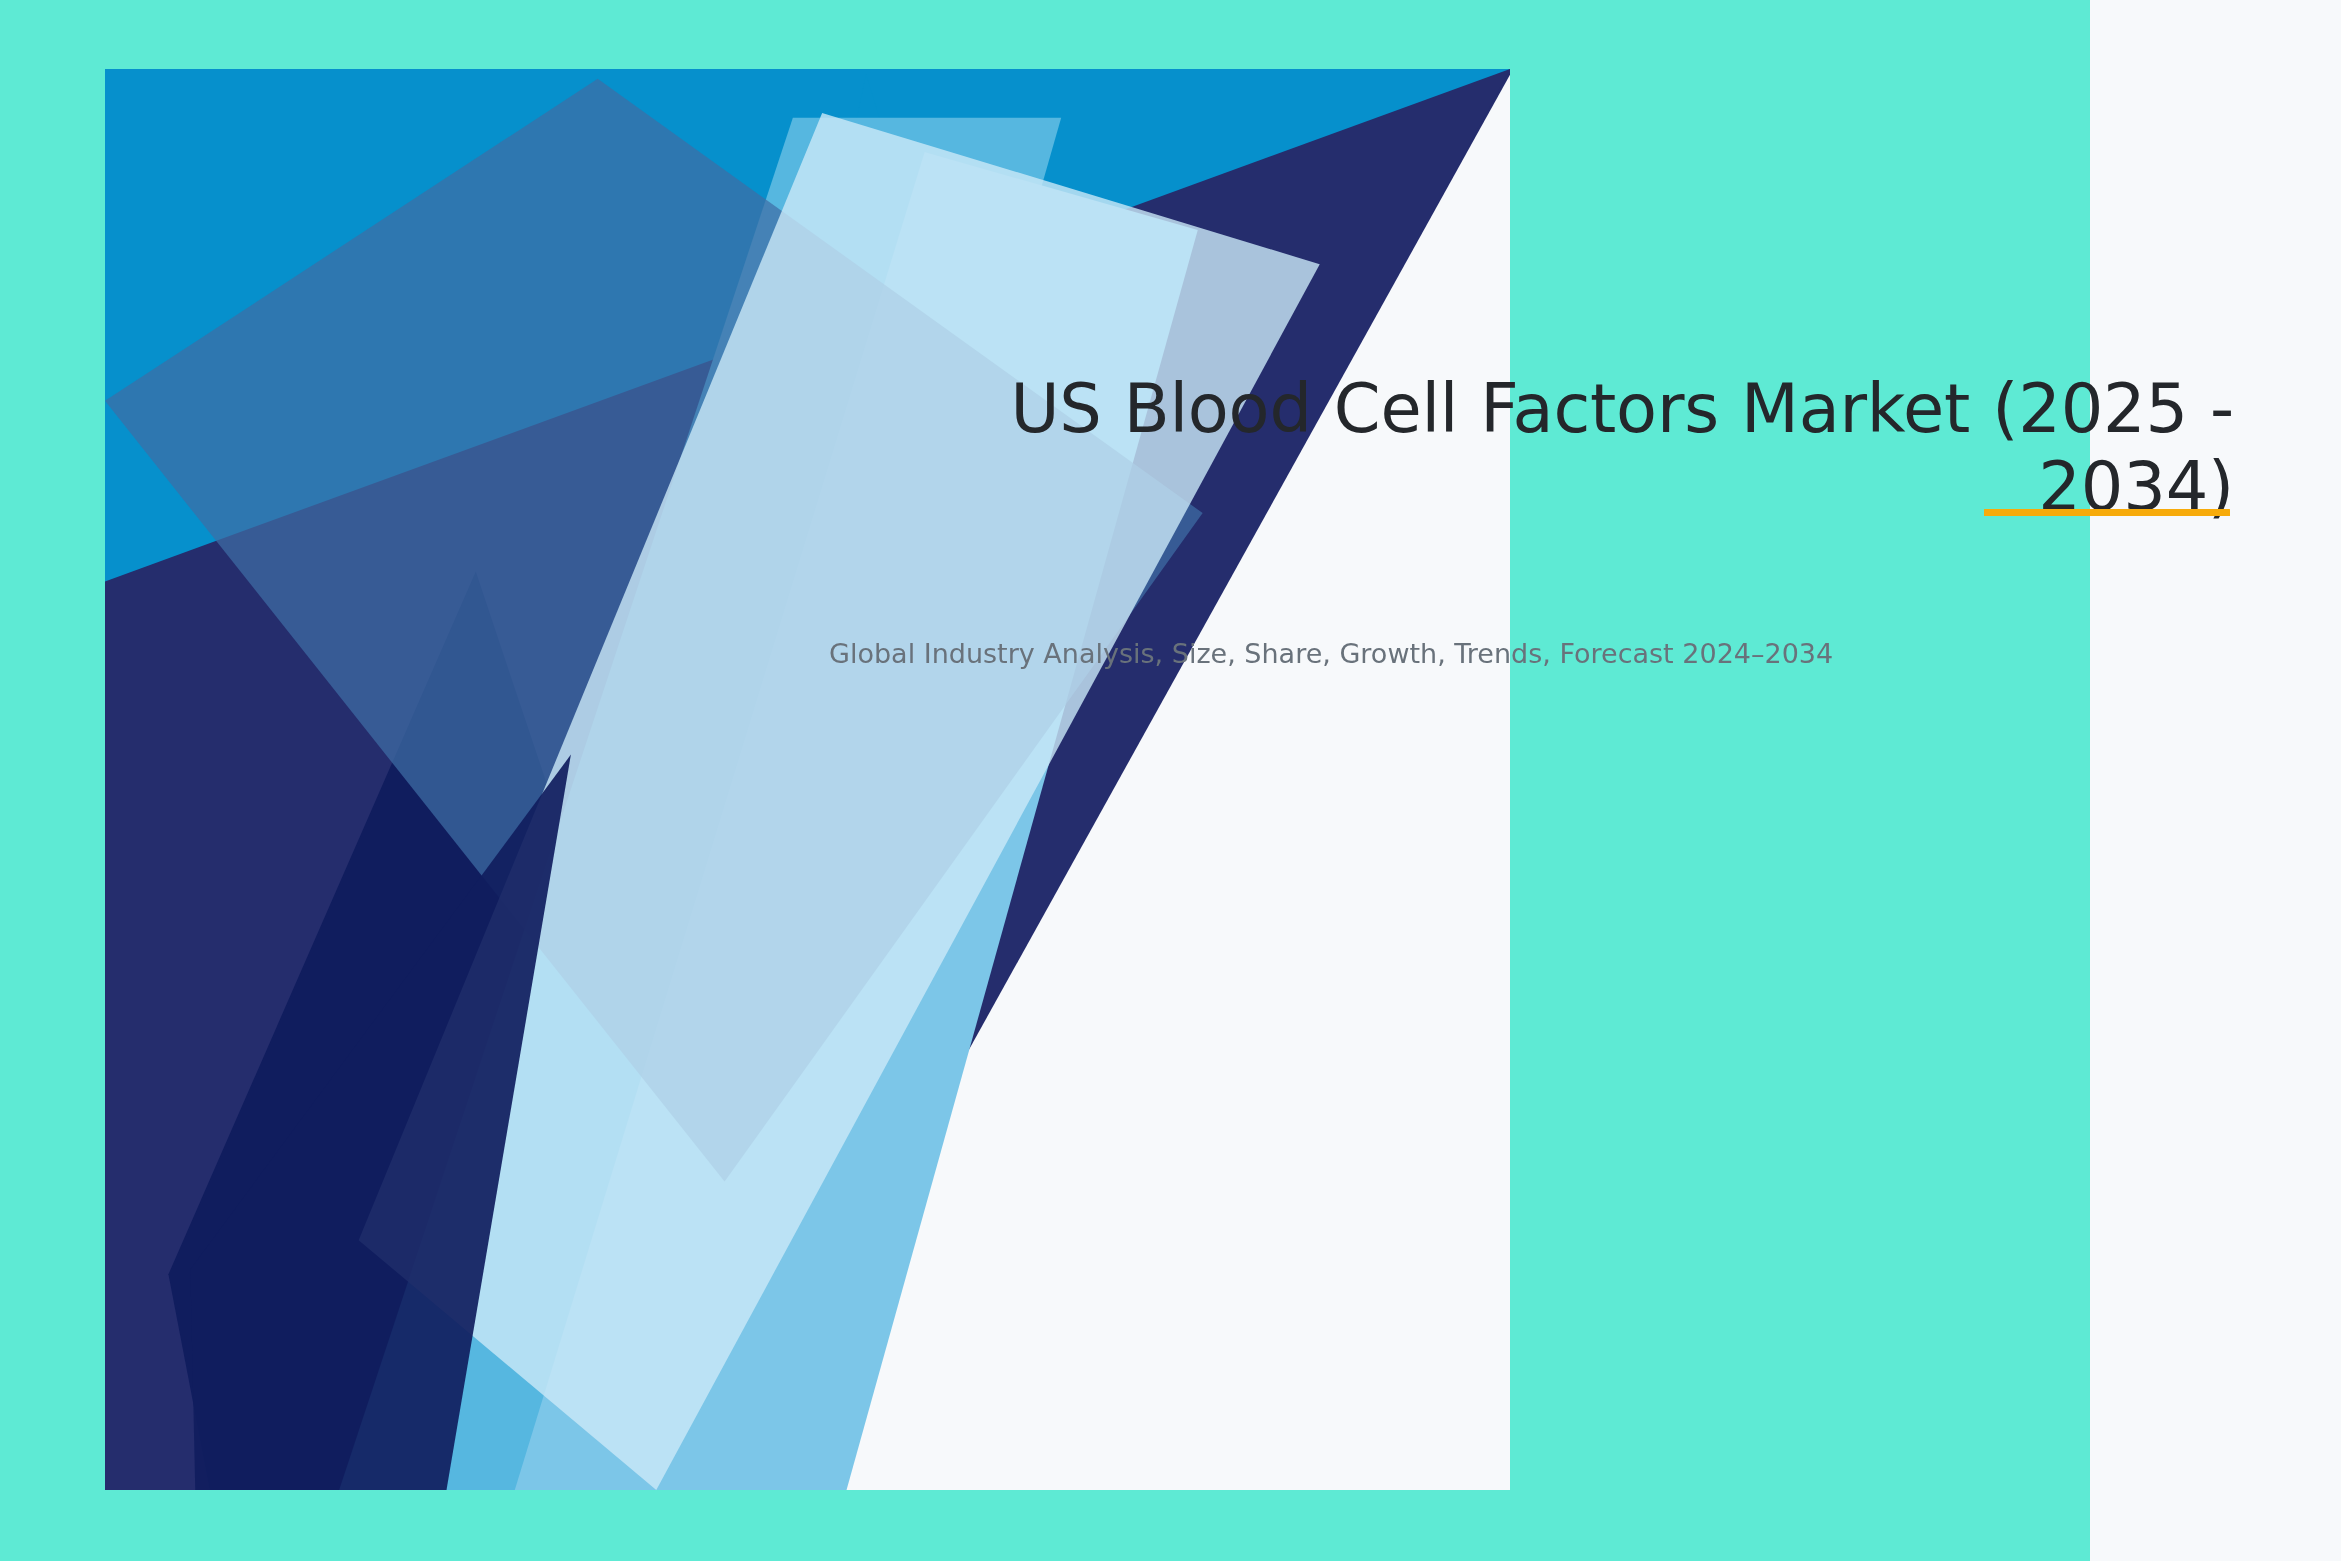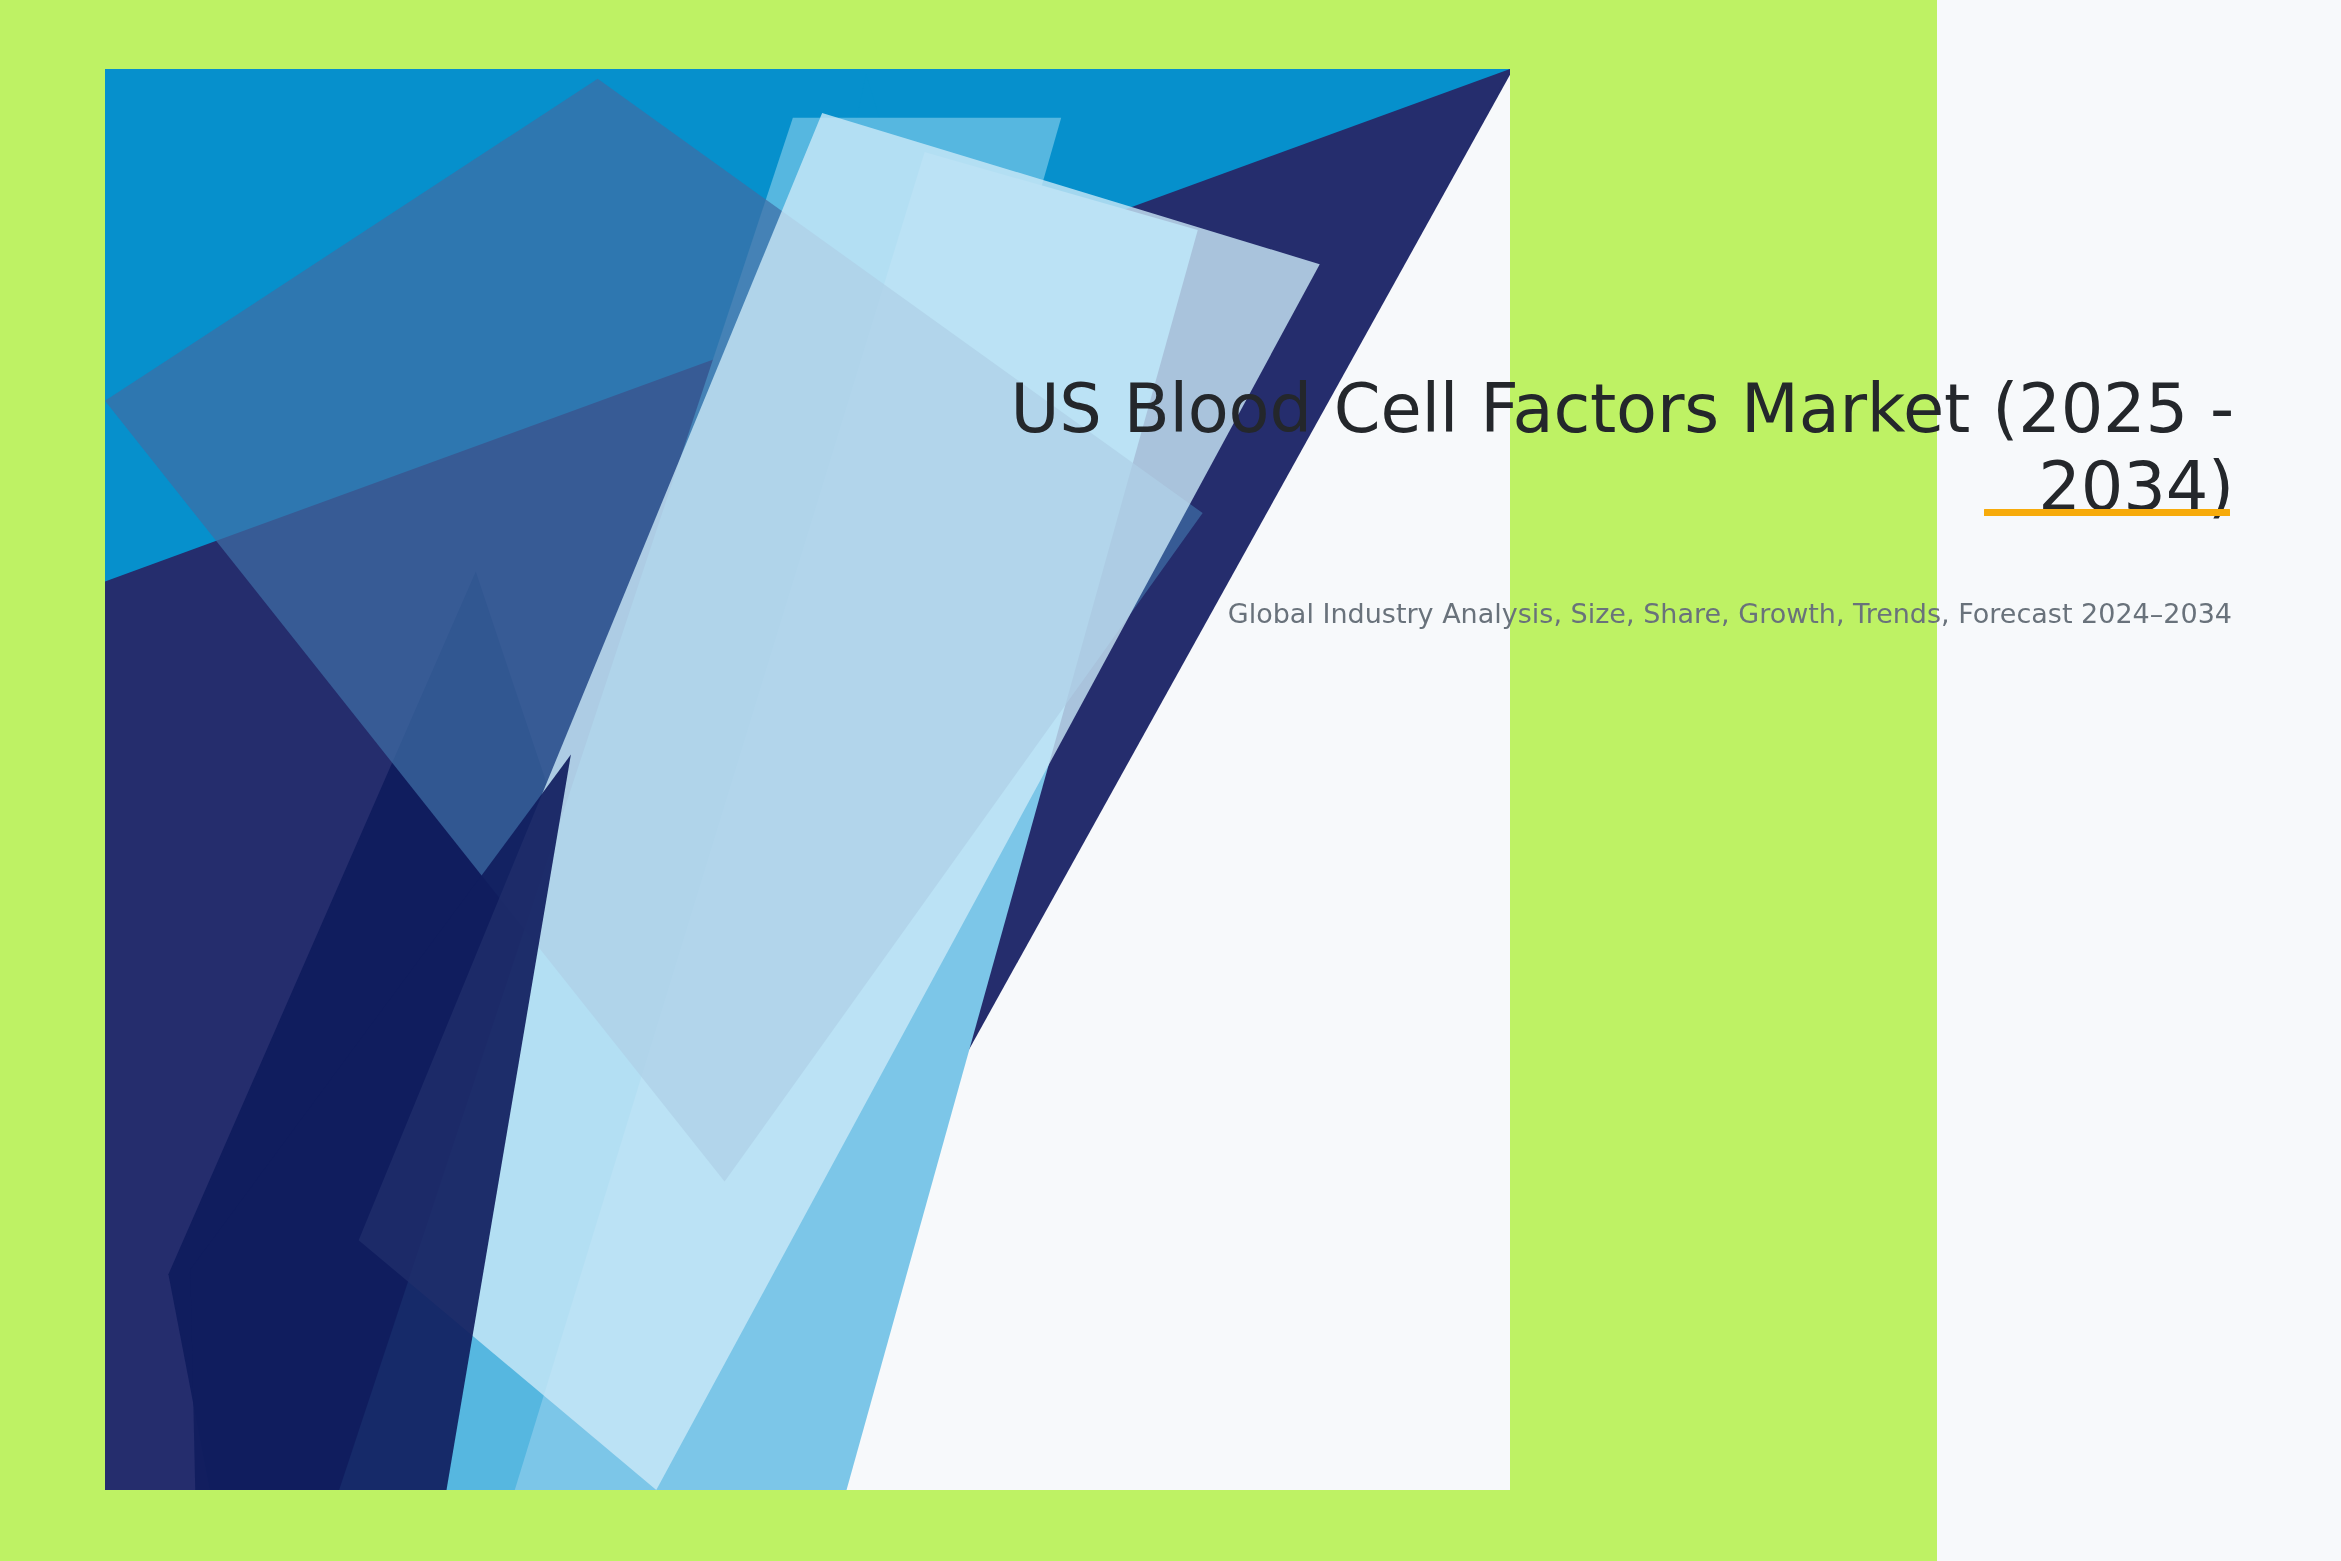--- a/index.html
+++ b/index.html
@@ -8,23 +8,23 @@
     background: #f7f9fb;
   }
   body {
     width: 2342px;
     height: 1561px;
     font-family: "DejaVu Sans", sans-serif;
     overflow: hidden;
   }
   #slide {
     position: relative;
-    width: 1937px;
+    width: 2090px;
     height: 1561px;
-    background: #bef264;
+    background: #5eead4;
   }
   
   #artwork {
     position: absolute;
     left: 105px;
     top: 69px;
     width: 1405px;
     height: 1421px;
   }
   #artwork svg {
@@ -60,27 +60,27 @@
     position: absolute;
     right: 3.9px;
     bottom: 10.7px;
     width: 246px;
     height: 6.3px;
     background: #f7ab0b;
     border-radius: 0.5px;
   }
   #page-subtitle {
     display: block;
-    margin-top: 70px;
+    margin-top: 110px;
     font-family: "DejaVu Sans", sans-serif;
     font-size: 27px;
     line-height: 1.34;
     font-weight: 400;
     color: #69727b;
-    text-align: right;
+    text-align: left;
     padding-right: 2px;
   }
 </style>
 </head>
 <body>
 
 <div id="slide">
 
   <div id="artwork">
     <svg viewBox="0 0 2880 2912" preserveAspectRatio="none">

